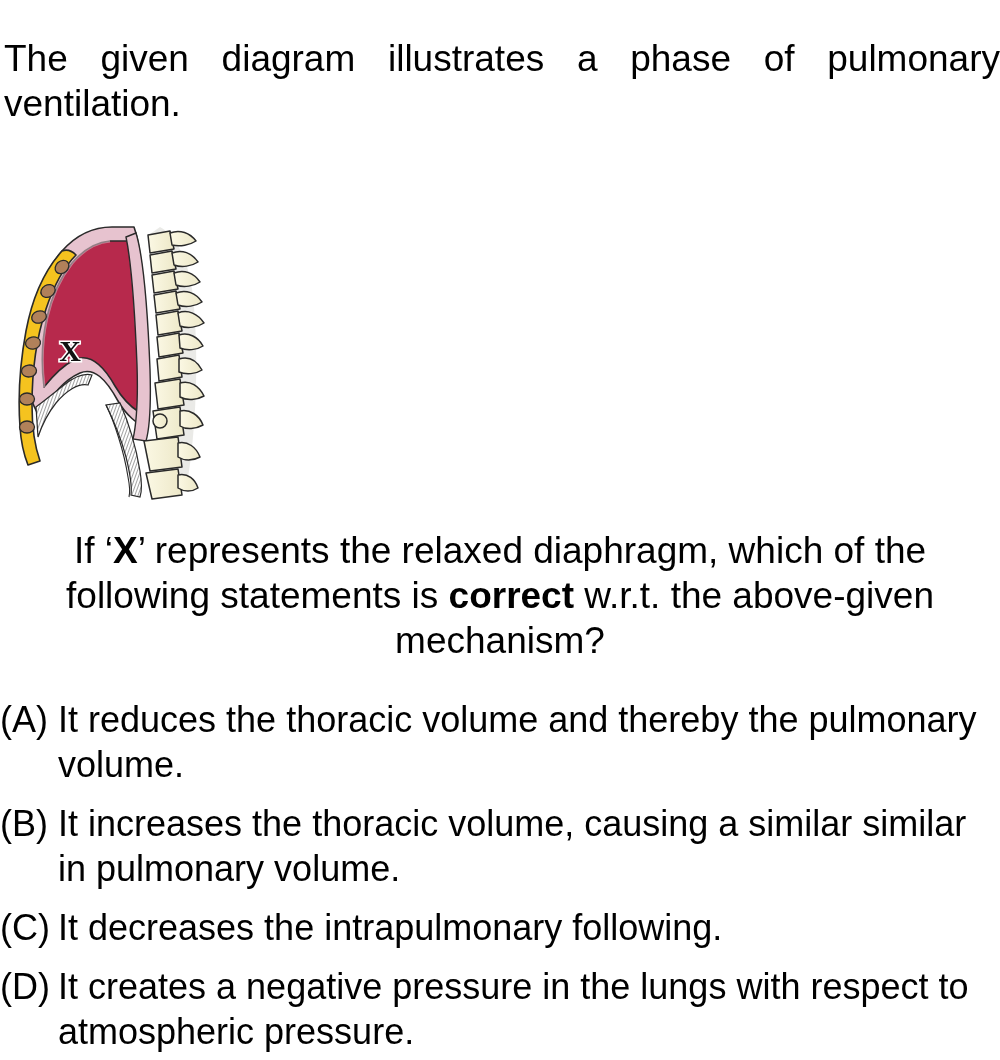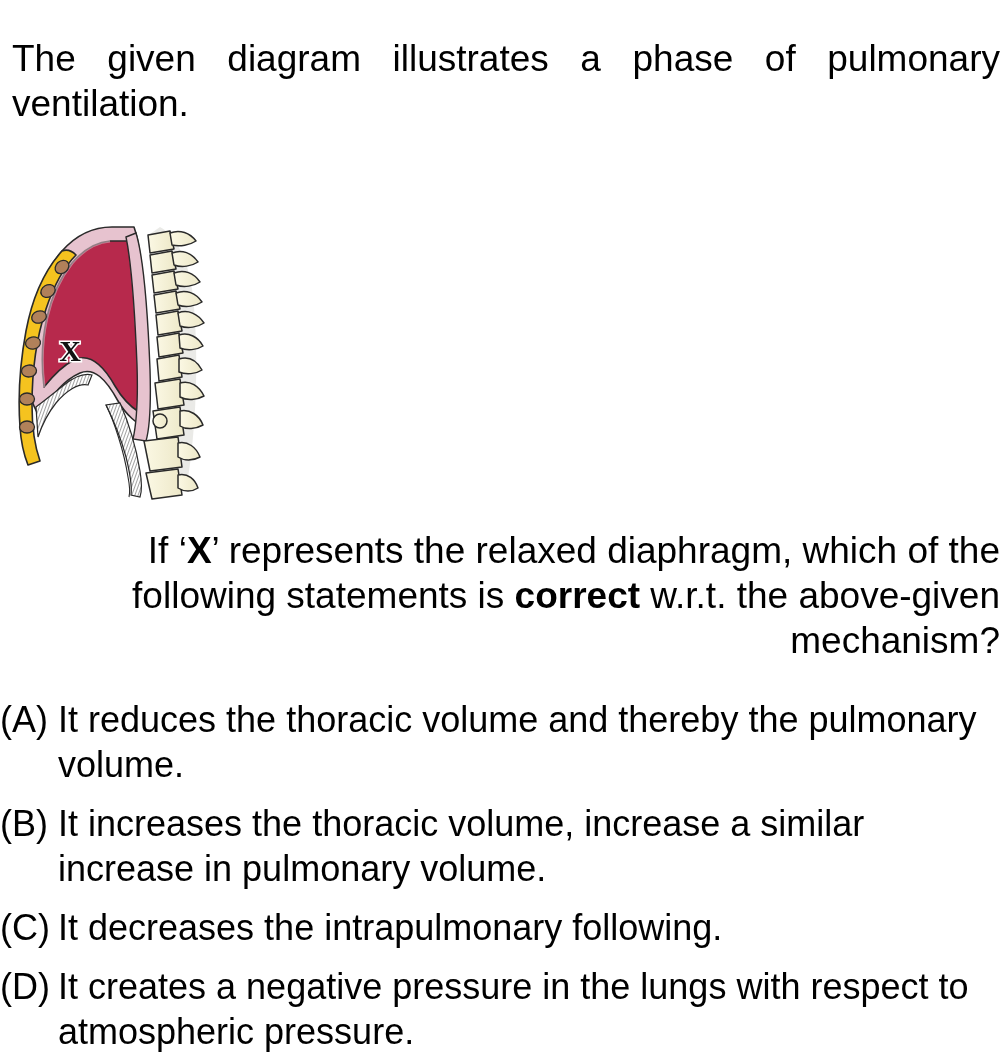--- a/index.html
+++ b/index.html
@@ -23,21 +23,21 @@
     box-sizing: border-box;
   }
 
   
   .intro {
     font-size: 37px;
     line-height: 45px;
     text-align: justify;
     text-justify: inter-word;
     margin: 0;
-    padding: 36px 0 0 12px;
+    padding: 36px 0 0 4px;
     letter-spacing: 0px;
   }
   .intro::after {
     content: "";
     display: inline-block;
     width: 100%;
   }
 
   
   .figure-wrap {
@@ -49,21 +49,21 @@
   .figure-wrap svg {
     display: block;
   }
 
   
   .question {
     font-size: 37px;
     line-height: 45px;
     margin: 0;
     padding: 24px 0 0 0;
-    text-align: right;
+    text-align: center;
   }
   .question b {
     font-weight: bold;
   }
 
   
   .options {
     margin: 0;
     padding: 34px 0 0 0;
     list-style: none;
@@ -227,21 +227,21 @@
 
   <div class="options">
 
     <div class="option">
       <span class="option-label">(A)</span>
       <span class="option-text">It reduces the thoracic volume and thereby the pulmonary volume.</span>
     </div>
 
     <div class="option">
       <span class="option-label">(B)</span>
-      <span class="option-text">It increases the thoracic volume, increase a similar increase in pulmonary volume.</span>
+      <span class="option-text">It increases the thoracic volume, causing a similar similar in pulmonary volume.</span>
     </div>
 
     <div class="option">
       <span class="option-label">(C)</span>
       <span class="option-text">It decreases the intrapulmonary following.</span>
     </div>
 
     <div class="option">
       <span class="option-label">(D)</span>
       <span class="option-text">It creates a negative pressure in the lungs with respect to atmospheric pressure.</span>

